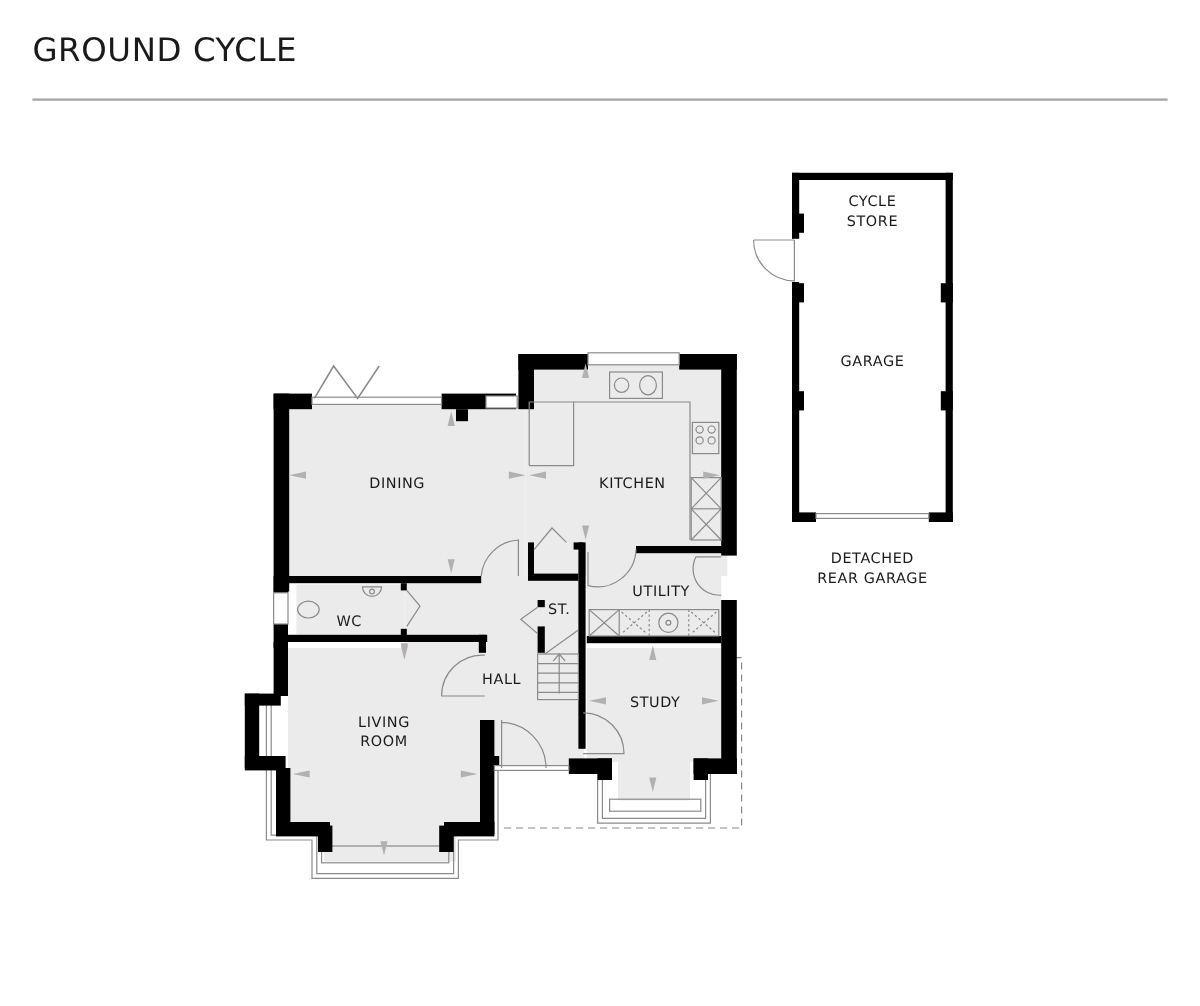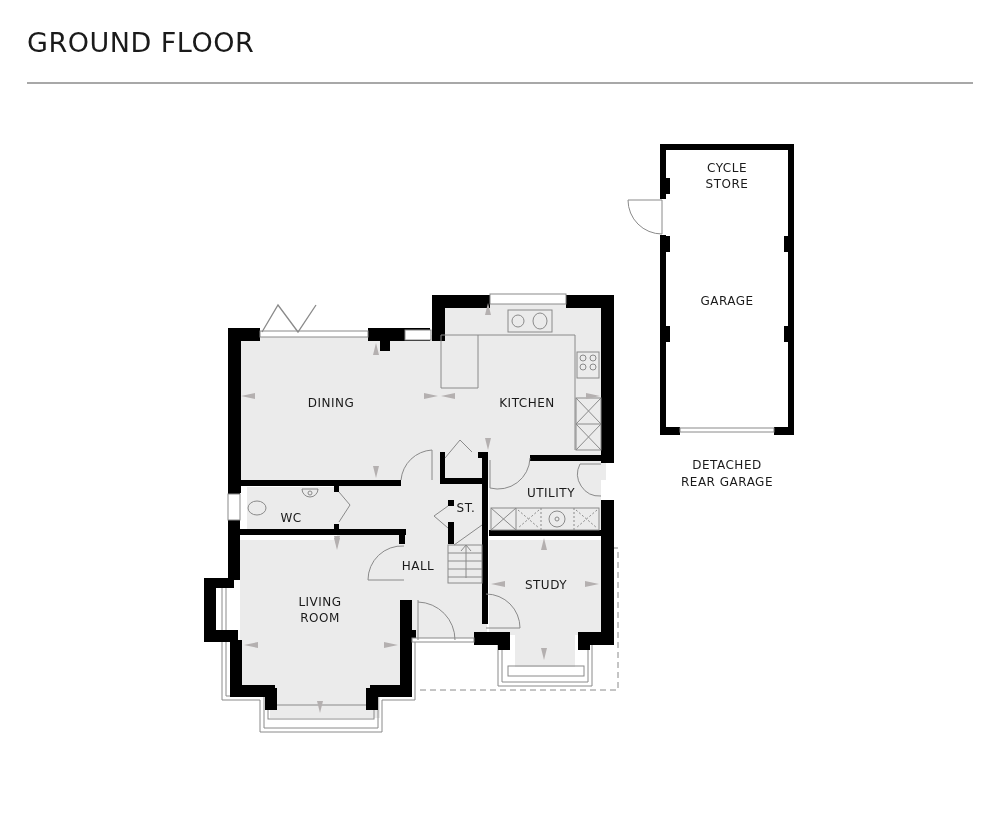--- a/index.html
+++ b/index.html
@@ -5,21 +5,21 @@
   html, body { margin:0; padding:0; background:#ffffff; }
   body { width:1000px; height:838px; position:relative; overflow:hidden; font-family:"DejaVu Sans", sans-serif; }
   .title { position:absolute; left:27px; top:27px; font-size:27px; color:#1a1a1a; letter-spacing:0.5px; font-weight:400; font-family:"DejaVu Sans", sans-serif; }
   .rule { position:absolute; left:27px; top:82px; width:946px; height:2px; background:#a8a8a8; }
   svg { position:absolute; left:0; top:0; }
   .lbl { font-family:"DejaVu Sans", sans-serif; font-size:12px; fill:#1a1a1a; text-anchor:middle; letter-spacing:0.5px; }
 </style>
 </head>
 <body>
 
-<div class="title">GROUND FLOOR</div>
+<div class="title">GROUND CYCLE</div>
 <div class="rule"></div>
 
 <svg width="1000" height="838" viewBox="0 0 1000 838">
 
   <g fill="#ebebeb">
     <rect x="238" y="335" width="200" height="145"></rect>
     <rect x="438" y="302" width="168" height="178"></rect>
     <rect x="247" y="487" width="90" height="42"></rect>
     <rect x="337" y="480" width="150" height="160"></rect>
     <rect x="489" y="462" width="112" height="70"></rect>

